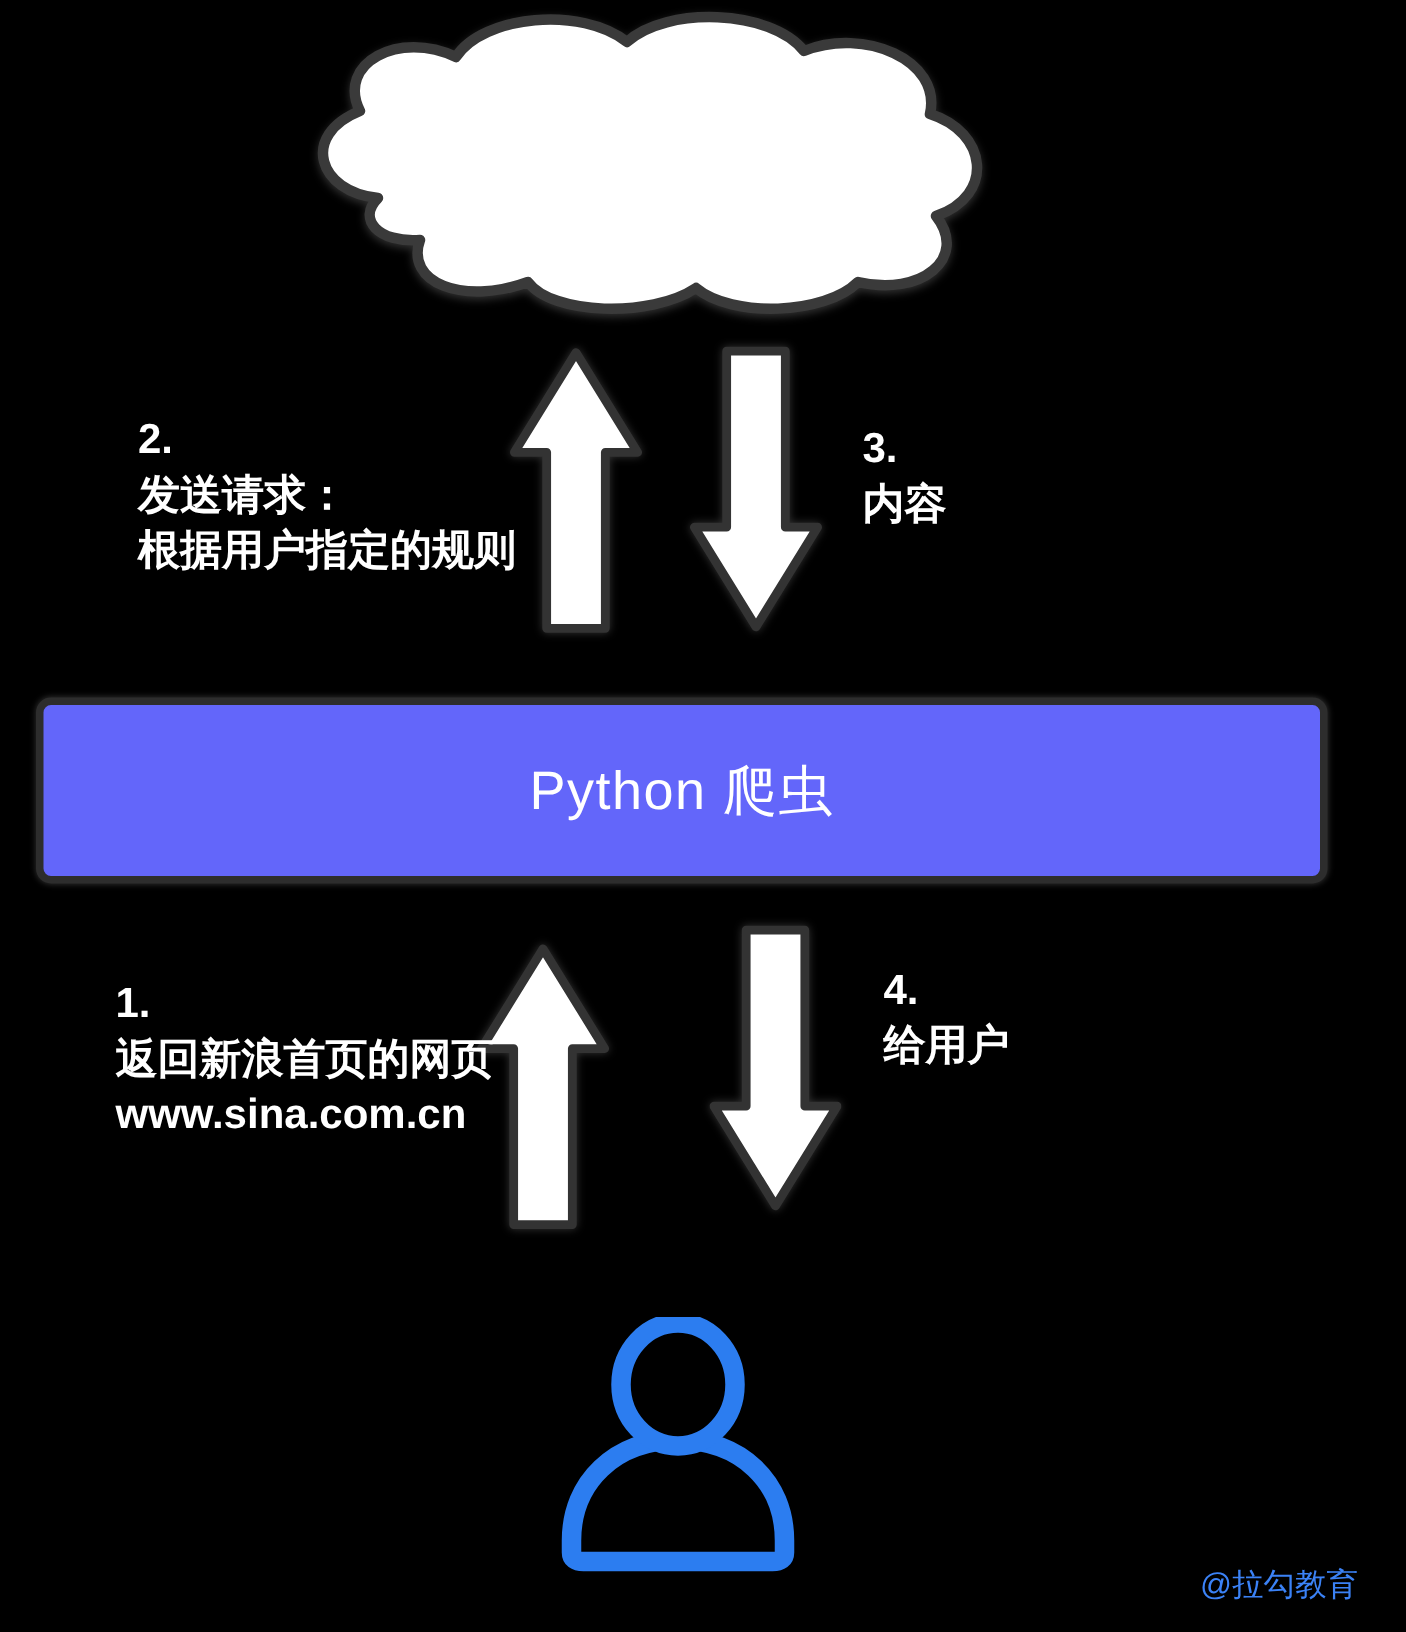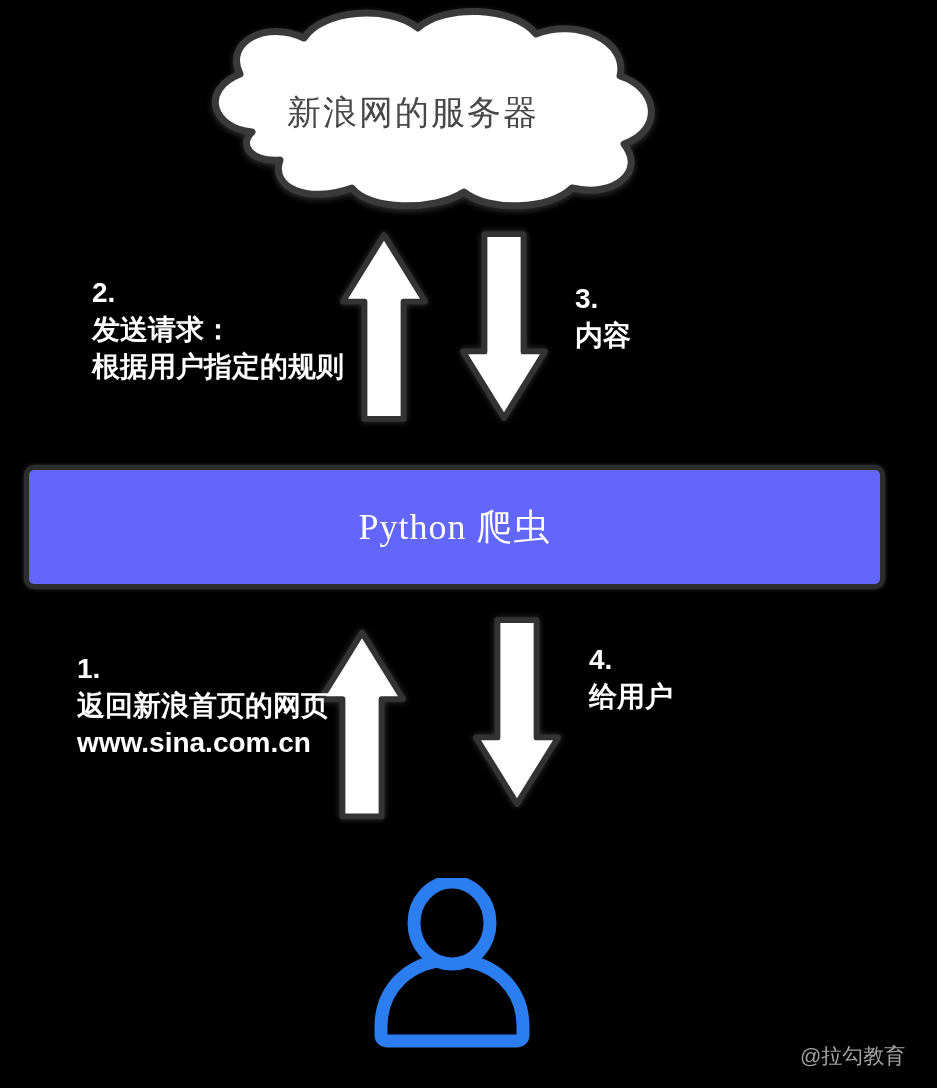--- a/index.html
+++ b/index.html
@@ -19,21 +19,20 @@
 
   
   .arrow{filter:drop-shadow(0 0 3px rgba(150,150,150,0.35));}
 
   
   .crawler-box{
     left:24px;top:465px;width:861px;height:124px;
     background:#6366FA;border:5px solid #2D2D2D;border-radius:10px;
     box-sizing:border-box;display:flex;align-items:center;justify-content:center;
     box-shadow:0 0 4px rgba(150,150,150,0.35);
-    font-family:Liberation Serif, serif;
   }
   .crawler-box .box-label{
     color:#ffffff;font-size:36px;font-weight:400;letter-spacing:1px;
   }
 
   
   .step{
     color:#ffffff;font-size:28px;font-weight:bold;line-height:37px;
   }
   .step .line{display:block;white-space:nowrap;}
@@ -41,21 +40,21 @@
   #step-3{left:575px;top:280px;}
   #step-1{left:77px;top:650px;}
   #step-4{left:589px;top:641px;}
 
   
   .user-icon-svg{left:372px;top:878px;}
 
   
   .watermark{
     left:800px;top:1042px;width:130px;
-    color:#a3a3a3;font-size:21px;font-weight:400;
+    color:#3b82f6;font-size:21px;font-weight:400;
     text-shadow:0 1px 2px rgba(0,0,0,0.8);white-space:nowrap;
   }
 </style>
 </head>
 <body>
 
 <div id="canvas">
 
   <svg class="abs cloud-svg" style="left:190px;top:2px;" width="485" height="215" viewBox="0 0 485 215" aria-hidden="true">
     <path d="M 62,130
@@ -64,21 +63,20 @@
              C 132,8 198,2 228,26
              C 254,2 324,4 346,32
              C 386,16 438,38 430,74
              C 468,86 474,128 434,142
              C 456,170 424,196 382,186
              C 360,208 298,210 274,190
              C 244,210 178,208 162,186
              C 118,202 80,186 90,158
              C 62,160 48,144 62,130 Z" fill="#FFFFFF" stroke="#3A3A3A" stroke-width="7" stroke-linejoin="round"></path>
   </svg>
-  <div class="cloud-label">新浪网的服务器</div>
 
   <svg class="abs arrow" style="left:340px;top:230px;" width="88" height="194" viewBox="0 0 90 196" aria-hidden="true">
     <polygon points="45,4 87,72 65,72 65,192 25,192 25,72 3,72" fill="#FFFFFF" stroke="#333333" stroke-width="6" stroke-linejoin="round"></polygon>
   </svg>
   <svg class="abs arrow" style="left:460px;top:230px;" width="88" height="192" viewBox="0 0 90 196" aria-hidden="true">
     <polygon points="25,4 65,4 65,124 87,124 45,192 3,124 25,124" fill="#FFFFFF" stroke="#333333" stroke-width="6" stroke-linejoin="round"></polygon>
   </svg>
 
   <div class="abs step" id="step-2">
     <span class="line">2.</span>

